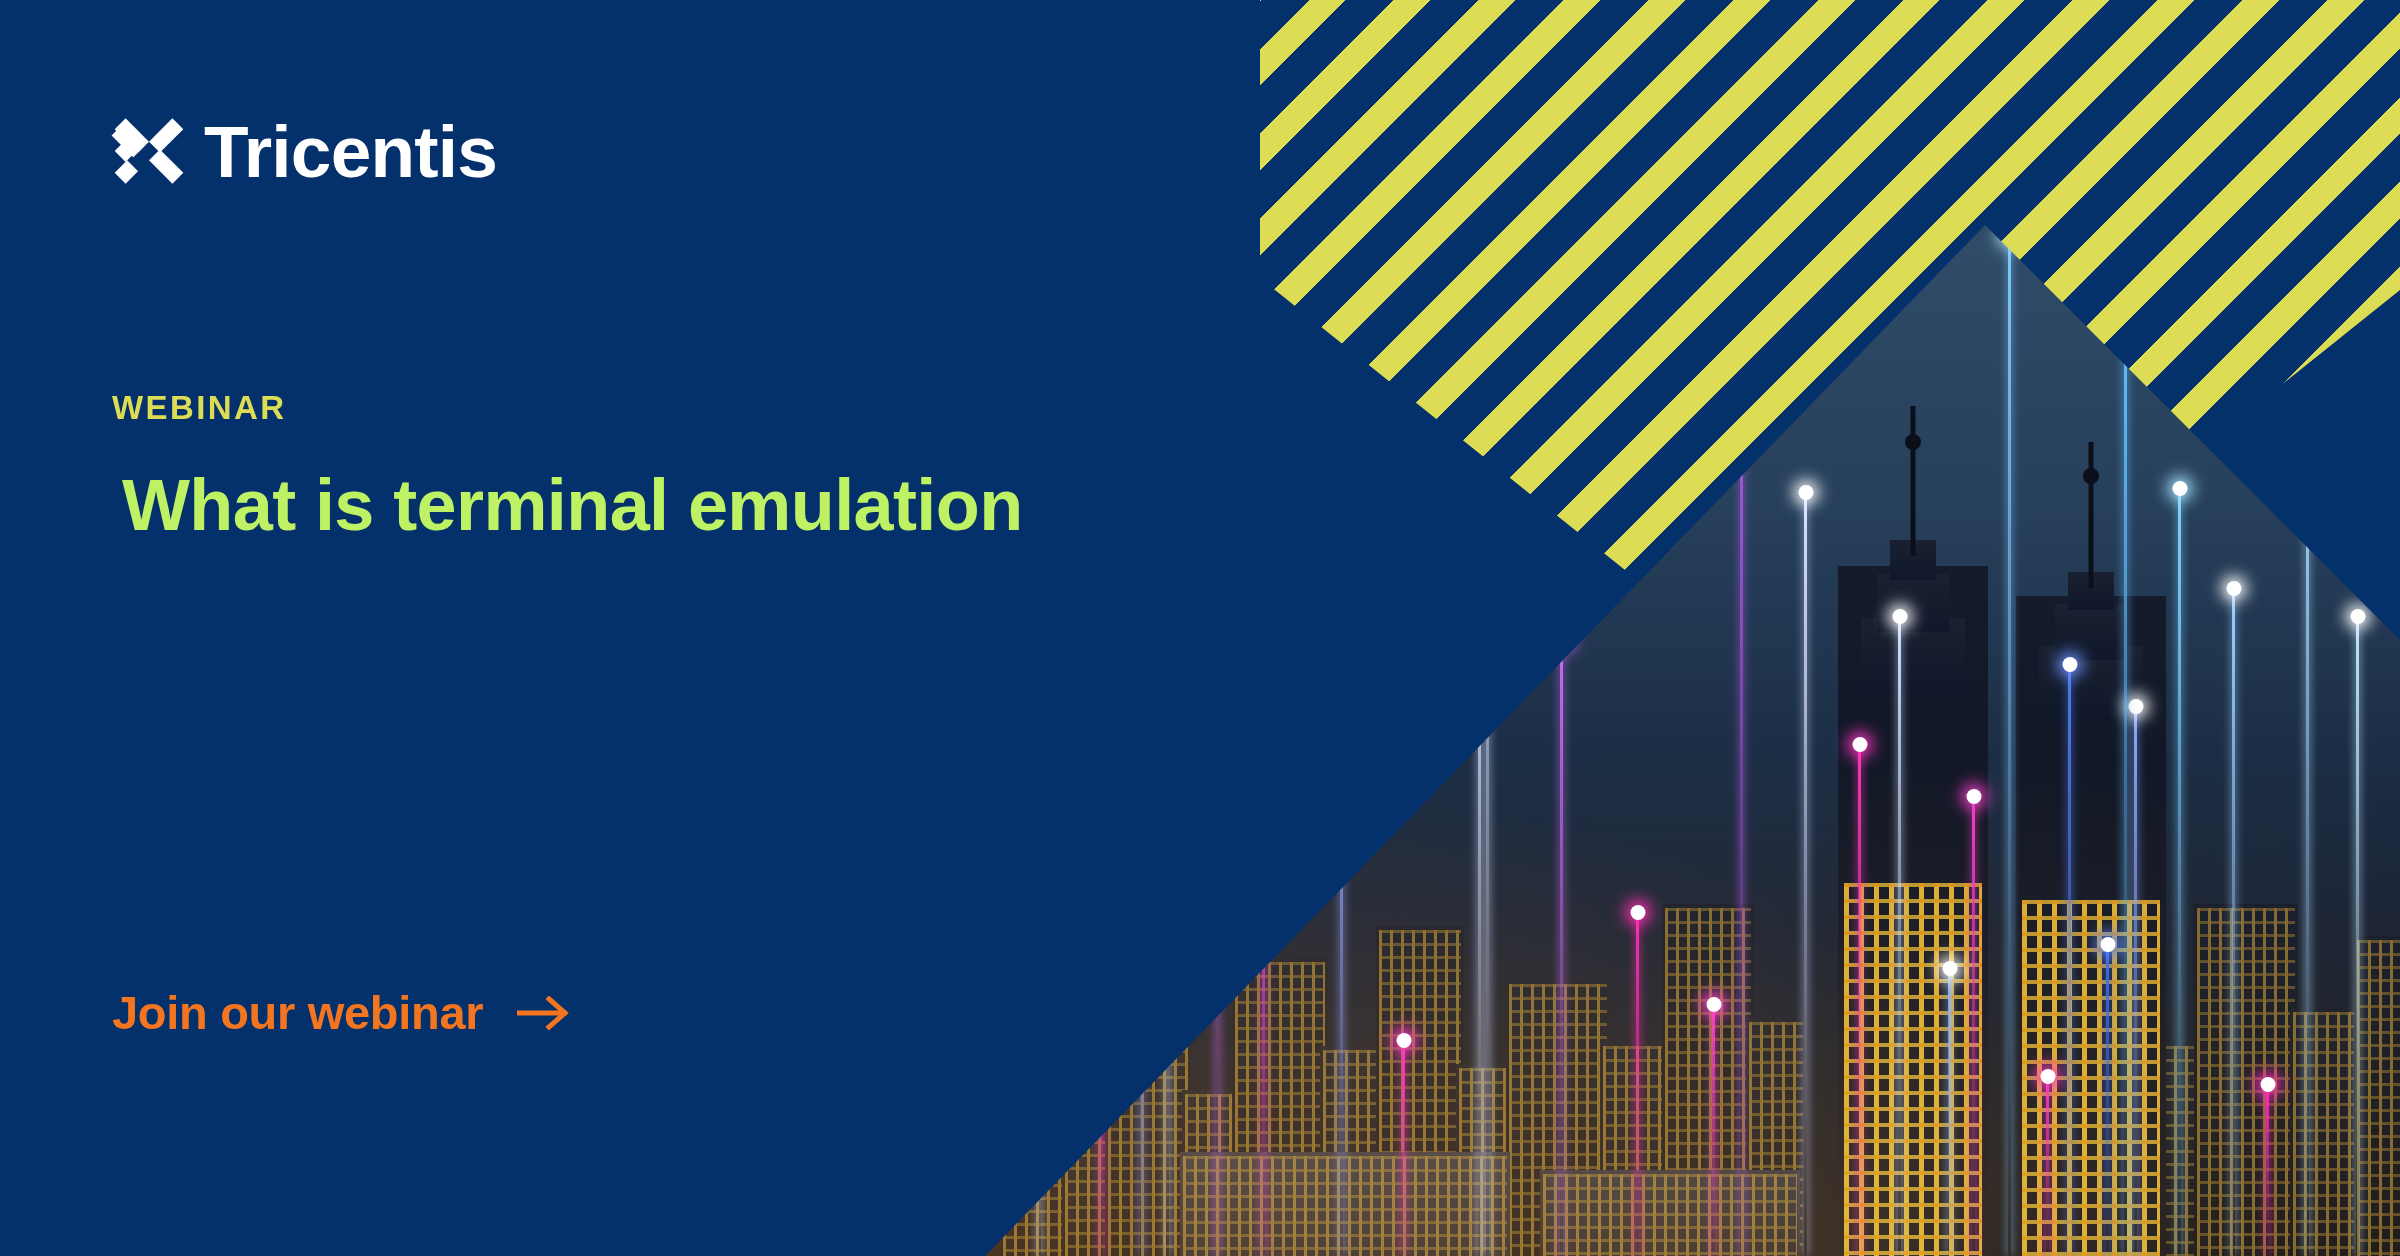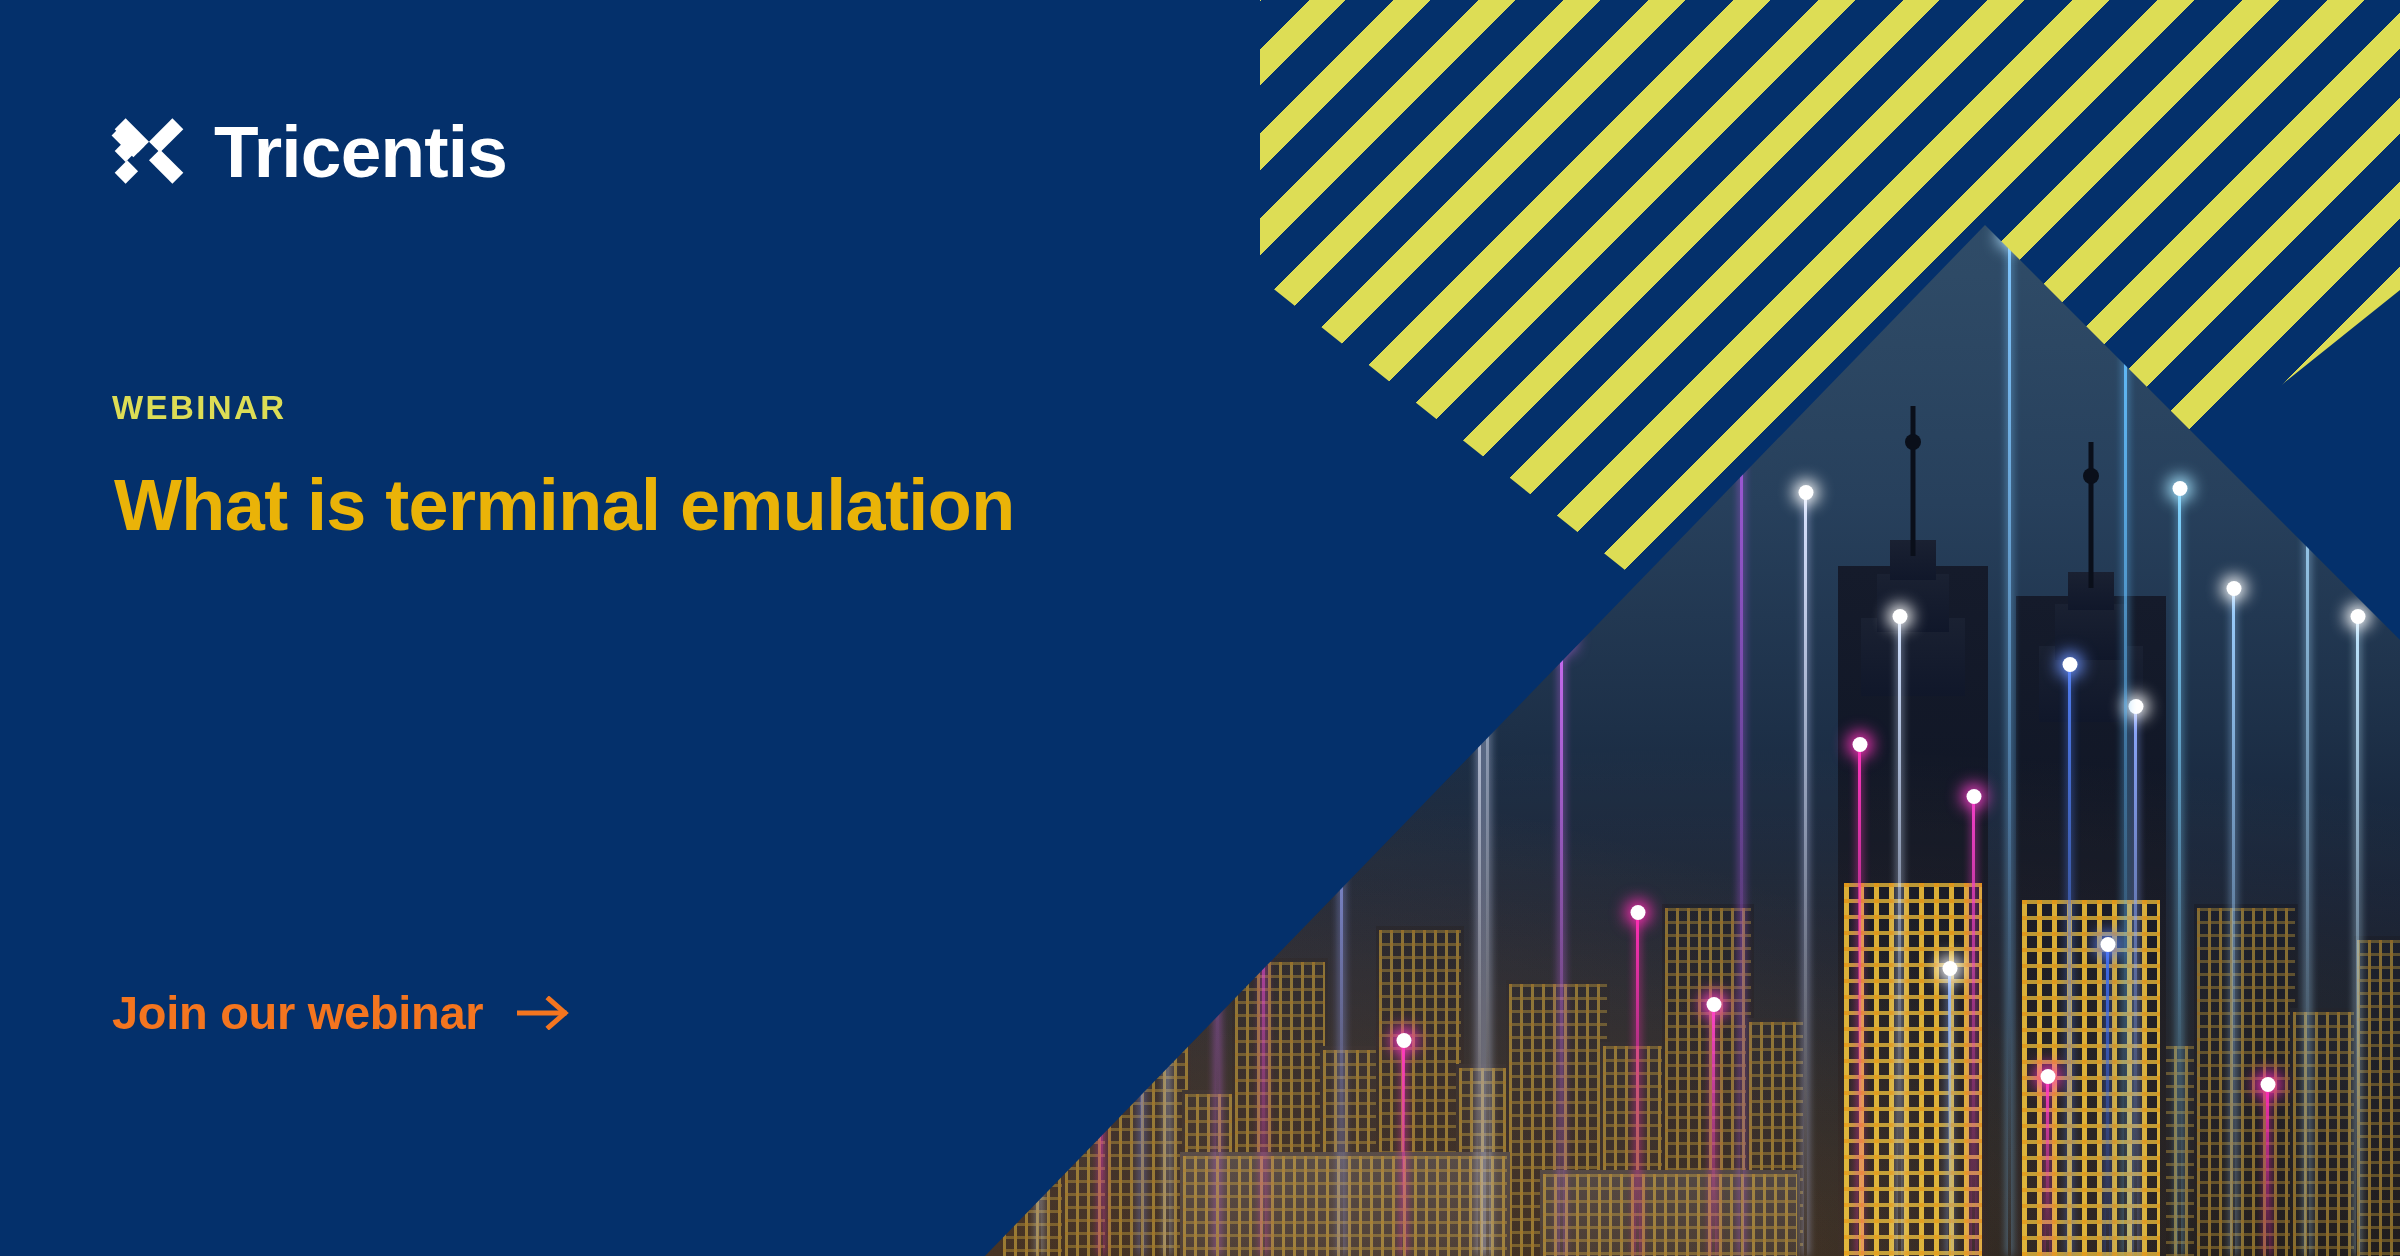--- a/index.html
+++ b/index.html
@@ -149,21 +149,21 @@
   .content {
     position:absolute;
     left:110px; top:0;
     width:1150px; height:100%;
   }
 
   
   .logo {
     position:absolute;
     top:112px; left:0;
-    display:flex; align-items:center; gap:26px;
+    display:flex; align-items:center; gap:16px;
   }
   .logo-mark { width:78px; height:78px; display:block; }
   .logo-word {
     color:#ffffff;
     font-size:73px;
     font-weight:700;
     letter-spacing:-0.8px;
     line-height:1;
     white-space:nowrap;
   }
@@ -174,22 +174,22 @@
     top:389px; left:2px;
     color:#dddd55;
     font-size:33px;
     font-weight:700;
     letter-spacing:2.4px;
   }
 
   
   .headline {
     position:absolute;
-    top:460px; left:4px;
-    color:#eab308;
+    top:460px; left:12px;
+    color:#bef264;
     font-size:72px;
     font-weight:700;
     line-height:1.27;
     letter-spacing:-0.6px;
     max-width:1100px;
   }
   .headline .l { display:block; white-space:nowrap; }
 
   
   .cta {

